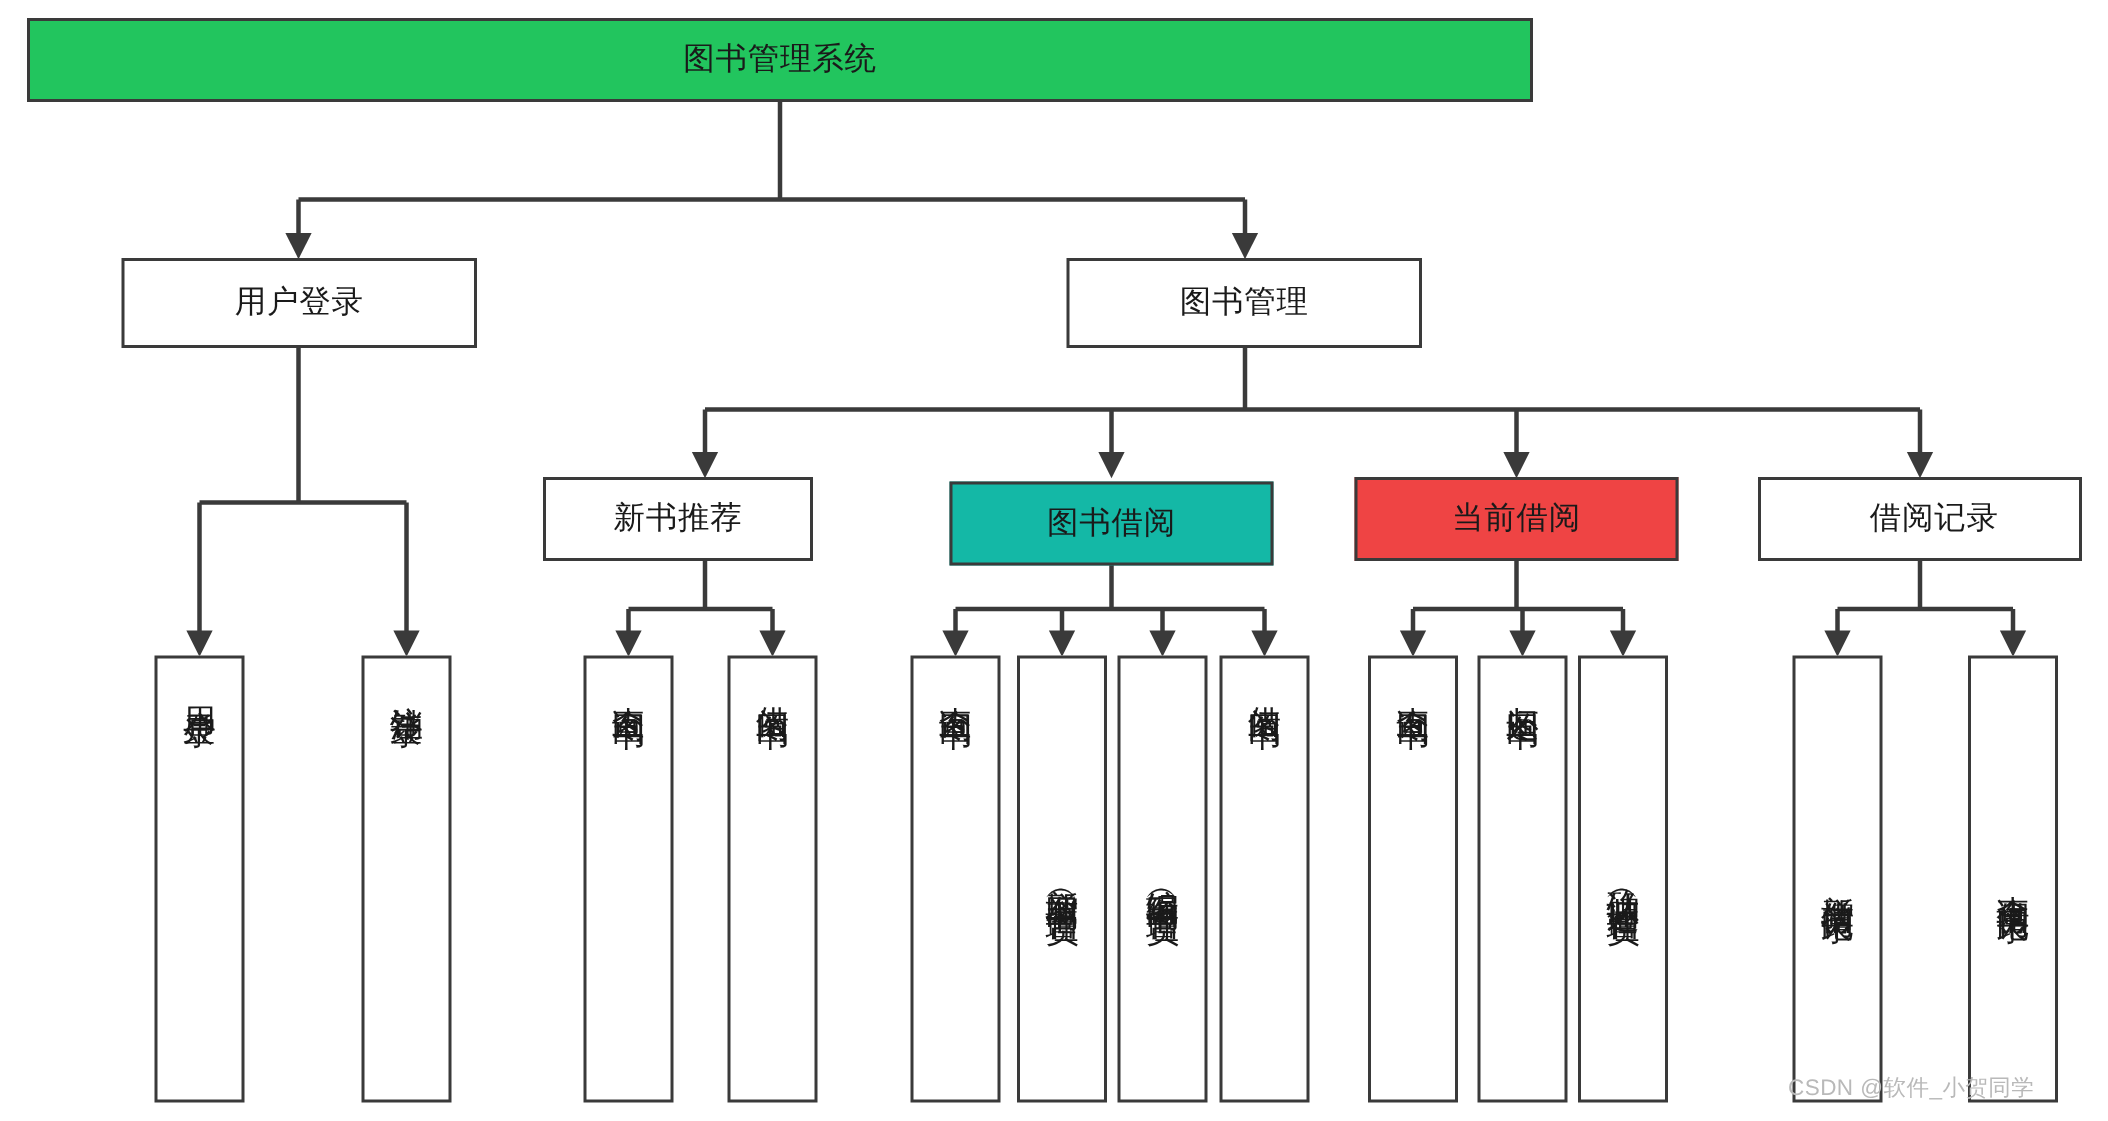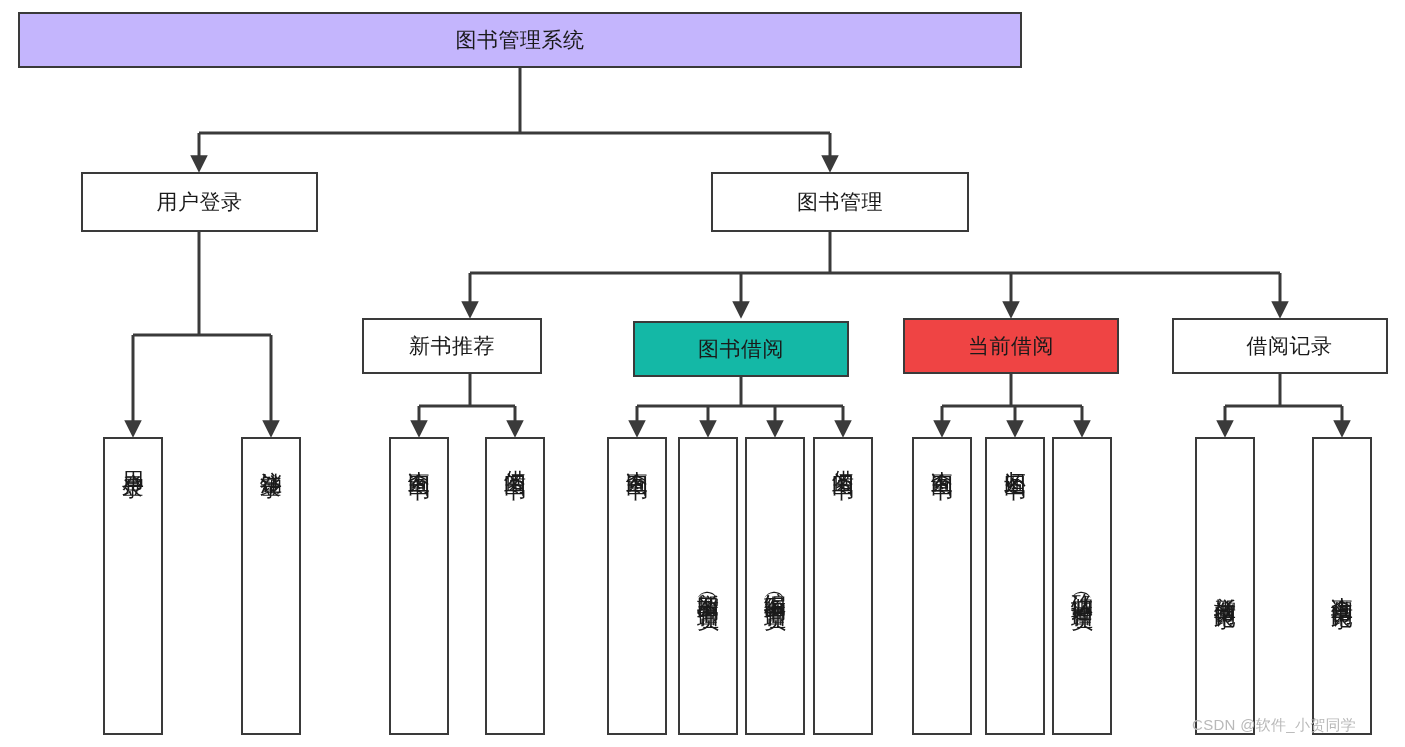--- a/index.html
+++ b/index.html
@@ -118,28 +118,28 @@
       <path d="M 1015 406 L 1015 429" marker-end="url(#arrow)"></path>
       <path d="M 1082 406 L 1082 429" marker-end="url(#arrow)"></path>
 
       <path d="M 1280 374 L 1280 406"></path>
       <path d="M 1225 406 L 1342 406"></path>
       <path d="M 1225 406 L 1225 429" marker-end="url(#arrow)"></path>
       <path d="M 1342 406 L 1342 429" marker-end="url(#arrow)"></path>
     </g>
   </svg>
 
-  <div class="node" style="left: 18px; top: 12px; width: 1004px; height: 56px; border-color: rgb(58, 58, 58); background: #c4b5fd; color: rgb(26, 26, 26);">
+  <div class="node" style="left: 18px; top: 12px; width: 1004px; height: 56px; border-color: rgb(58, 58, 58); background: #22c55e; color: rgb(26, 26, 26);">
     <span class="label">图书管理系统</span>
   </div>
 
   <div class="node" style="left: 81px; top: 172px; width: 237px; height: 60px; border-color: rgb(58, 58, 58); background: rgb(255, 255, 255); color: rgb(26, 26, 26);">
     <span class="label">用户登录</span>
   </div>
-  <div class="node" style="left: 711px; top: 172px; width: 258px; height: 60px; border-color: rgb(58, 58, 58); background: rgb(255, 255, 255); color: rgb(26, 26, 26);">
+  <div class="node" style="left: 711px; top: 172px; width: 237px; height: 60px; border-color: rgb(58, 58, 58); background: rgb(255, 255, 255); color: rgb(26, 26, 26);">
     <span class="label">图书管理</span>
   </div>
 
   <div class="node" style="left: 362px; top: 318px; width: 180px; height: 56px; border-color: rgb(58, 58, 58); background: rgb(255, 255, 255); color: rgb(26, 26, 26);">
     <span class="label">新书推荐</span>
   </div>
   <div class="node" style="left: 633px; top: 321px; width: 216px; height: 56px; border-color: rgb(58, 58, 58); background: #14b8a6; color: rgb(26, 26, 26);">
     <span class="label">图书借阅</span>
   </div>
   <div class="node" style="left: 903px; top: 318px; width: 216px; height: 56px; border-color: rgb(58, 58, 58); background: #ef4444; color: rgb(26, 26, 26);">

